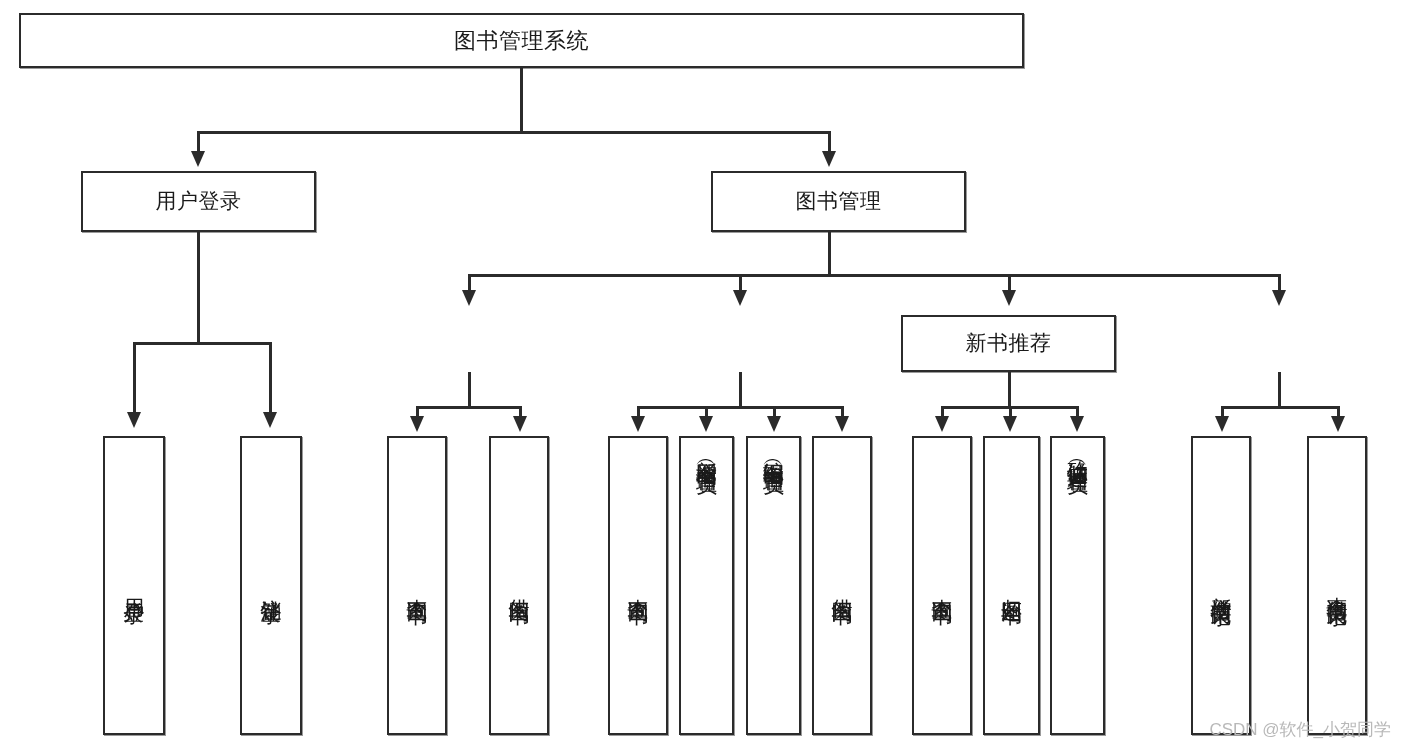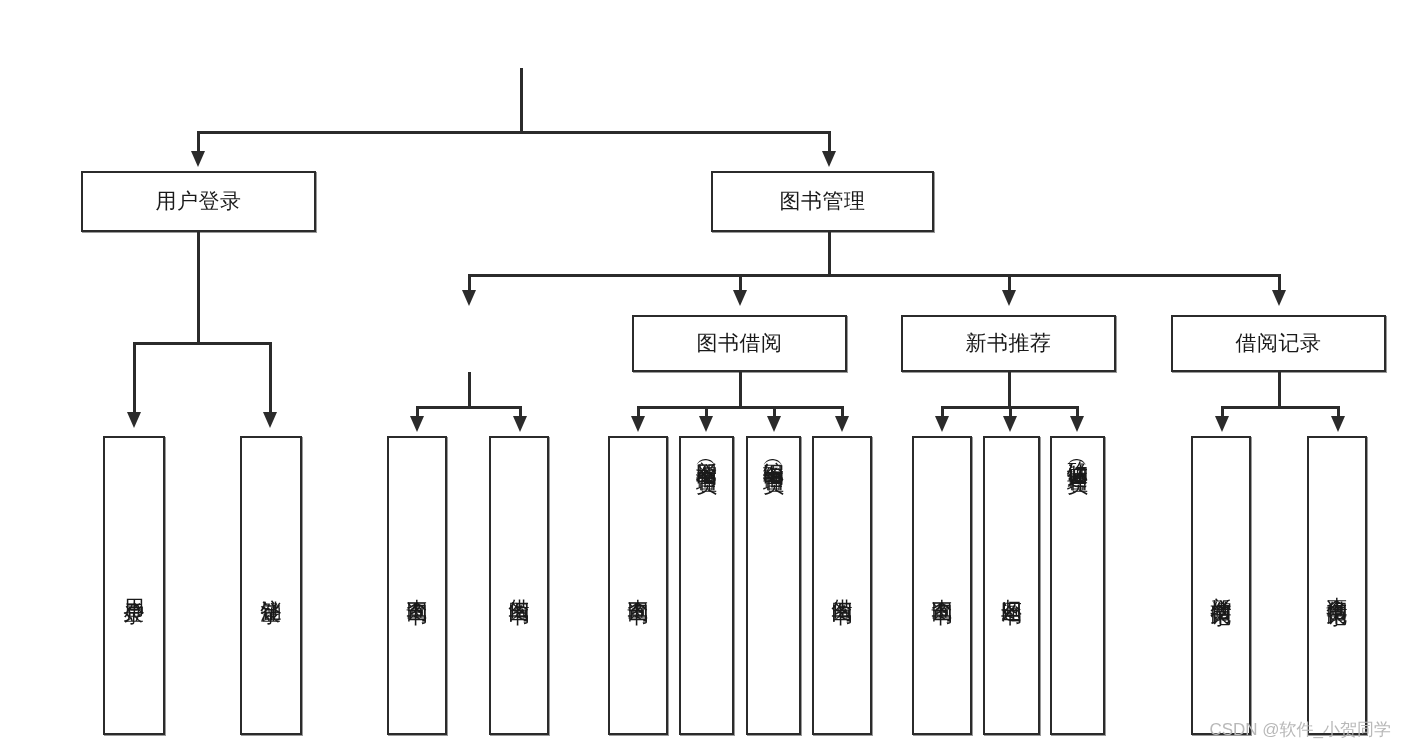--- a/index.html
+++ b/index.html
@@ -84,35 +84,38 @@
     color: #b8b8b8;
     white-space: nowrap;
     user-select: none;
   }
 </style>
 </head>
 <body>
 
 <div id="canvas">
 
+  <div class="node root" style="left:19px; top:13px; width:1005px; height:55px;">
+    <span class="label">图书管理系统</span>
+  </div>
 
   <div class="seg v" style="left:520px; top:68px; height:63px;"></div>
 
   <div class="seg h" style="left:197px; top:131px; width:633px;"></div>
 
   <div class="seg v" style="left:197px; top:131px; height:24px;"></div>
   <div class="arrow" style="left:191px; top:151px;"></div>
   <div class="seg v" style="left:828px; top:131px; height:24px;"></div>
   <div class="arrow" style="left:822px; top:151px;"></div>
 
   <div class="node" style="left:81px; top:171px; width:235px; height:61px;">
     <span class="label">用户登录</span>
   </div>
 
-  <div class="node" style="left:711px; top:171px; width:223px; height:61px;">
+  <div class="node" style="left:711px; top:171px; width:255px; height:61px;">
     <span class="label">图书管理</span>
   </div>
 
   <div class="seg v" style="left:197px; top:232px; height:110px;"></div>
   <div class="seg h" style="left:133px; top:342px; width:139px;"></div>
   <div class="seg v" style="left:133px; top:342px; height:74px;"></div>
   <div class="arrow" style="left:127px; top:412px;"></div>
   <div class="seg v" style="left:269px; top:342px; height:74px;"></div>
   <div class="arrow" style="left:263px; top:412px;"></div>
 
@@ -120,28 +123,22 @@
   <div class="seg h" style="left:468px; top:274px; width:812px;"></div>
   <div class="seg v" style="left:468px; top:274px; height:20px;"></div>
   <div class="arrow" style="left:462px; top:290px;"></div>
   <div class="seg v" style="left:739px; top:274px; height:20px;"></div>
   <div class="arrow" style="left:733px; top:290px;"></div>
   <div class="seg v" style="left:1008px; top:274px; height:20px;"></div>
   <div class="arrow" style="left:1002px; top:290px;"></div>
   <div class="seg v" style="left:1278px; top:274px; height:20px;"></div>
   <div class="arrow" style="left:1272px; top:290px;"></div>
 
-  <div class="node" style="left:632px; top:315px; width:215px; height:57px;">
-    <span class="label">图书借阅</span>
-  </div>
   <div class="node" style="left:901px; top:315px; width:215px; height:57px;">
     <span class="label">新书推荐</span>
-  </div>
-  <div class="node" style="left:1171px; top:315px; width:215px; height:57px;">
-    <span class="label">借阅记录</span>
   </div>
 
   <div class="seg v" style="left:468px; top:372px; height:34px;"></div>
   <div class="seg h" style="left:416px; top:406px; width:106px;"></div>
   <div class="seg v" style="left:416px; top:406px; height:14px;"></div>
   <div class="arrow" style="left:410px; top:416px;"></div>
   <div class="seg v" style="left:519px; top:406px; height:14px;"></div>
   <div class="arrow" style="left:513px; top:416px;"></div>
 
   <div class="seg v" style="left:739px; top:372px; height:34px;"></div>

